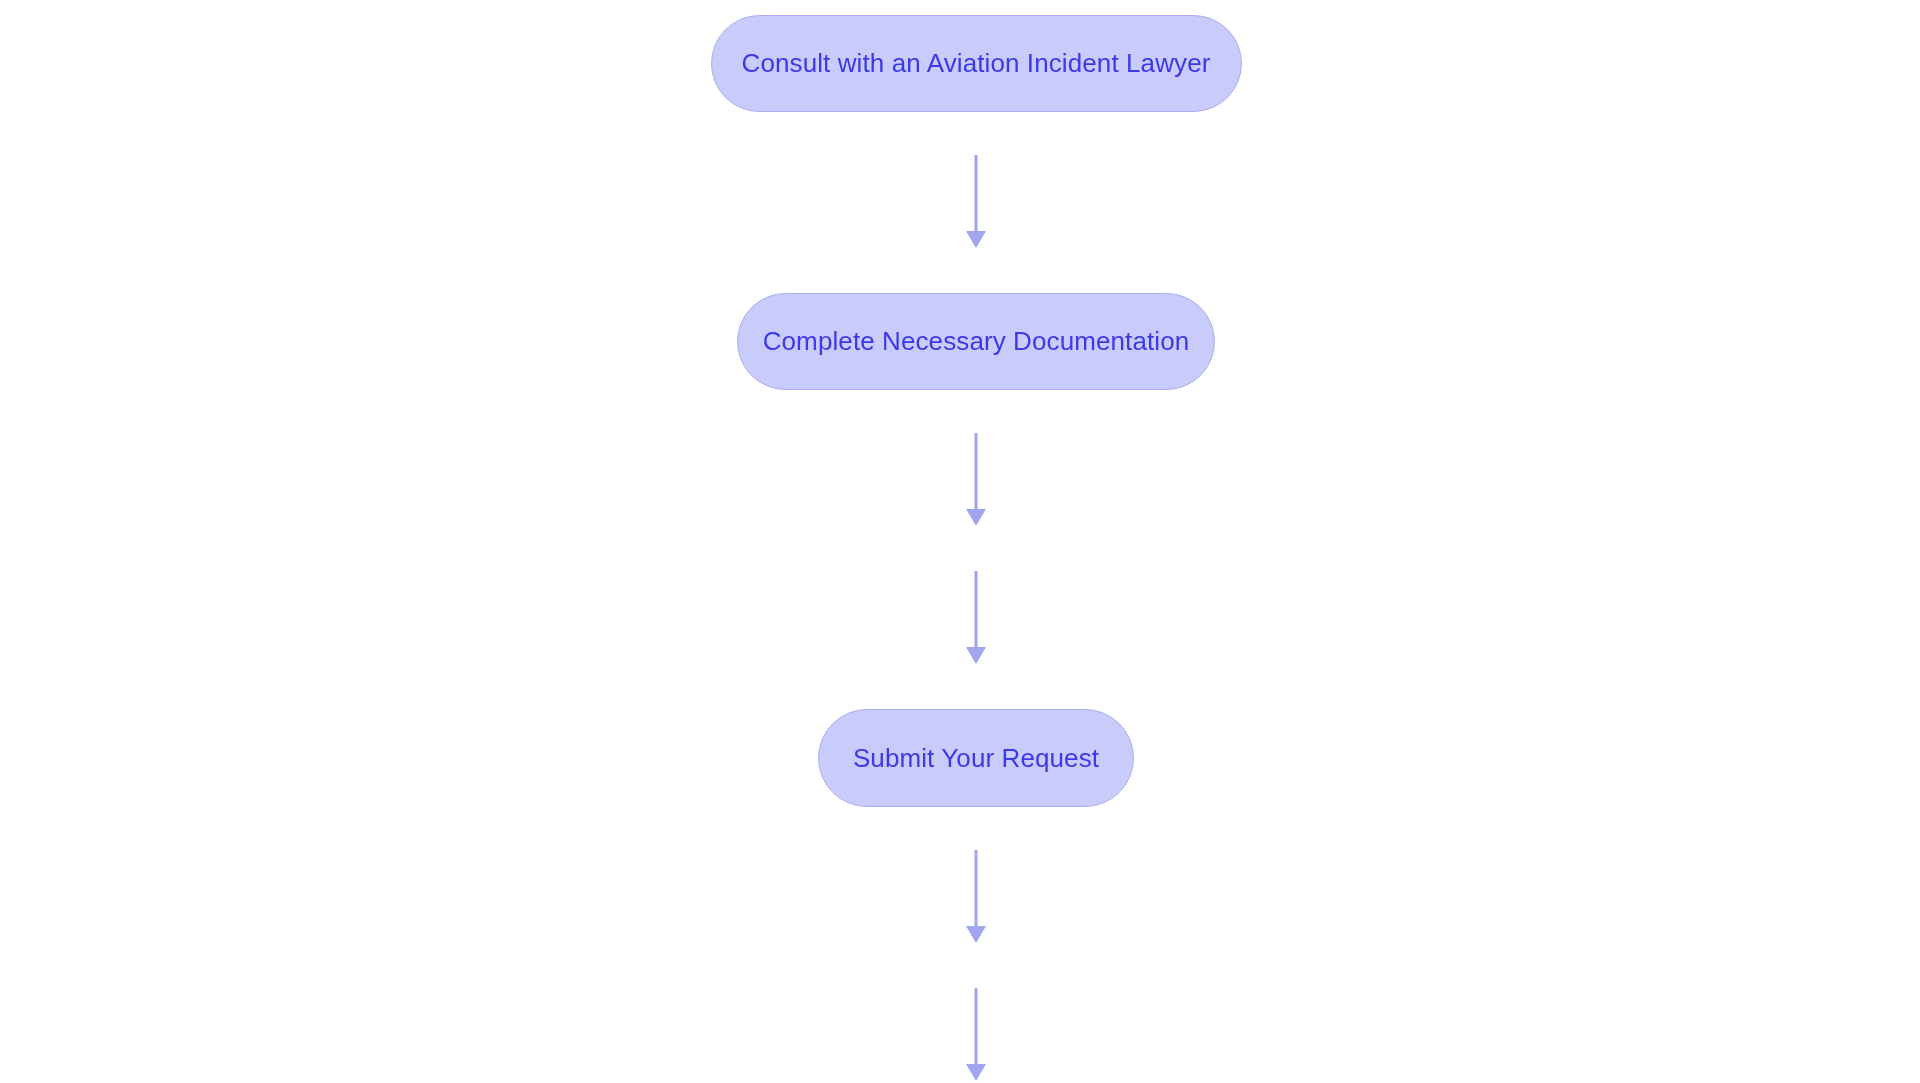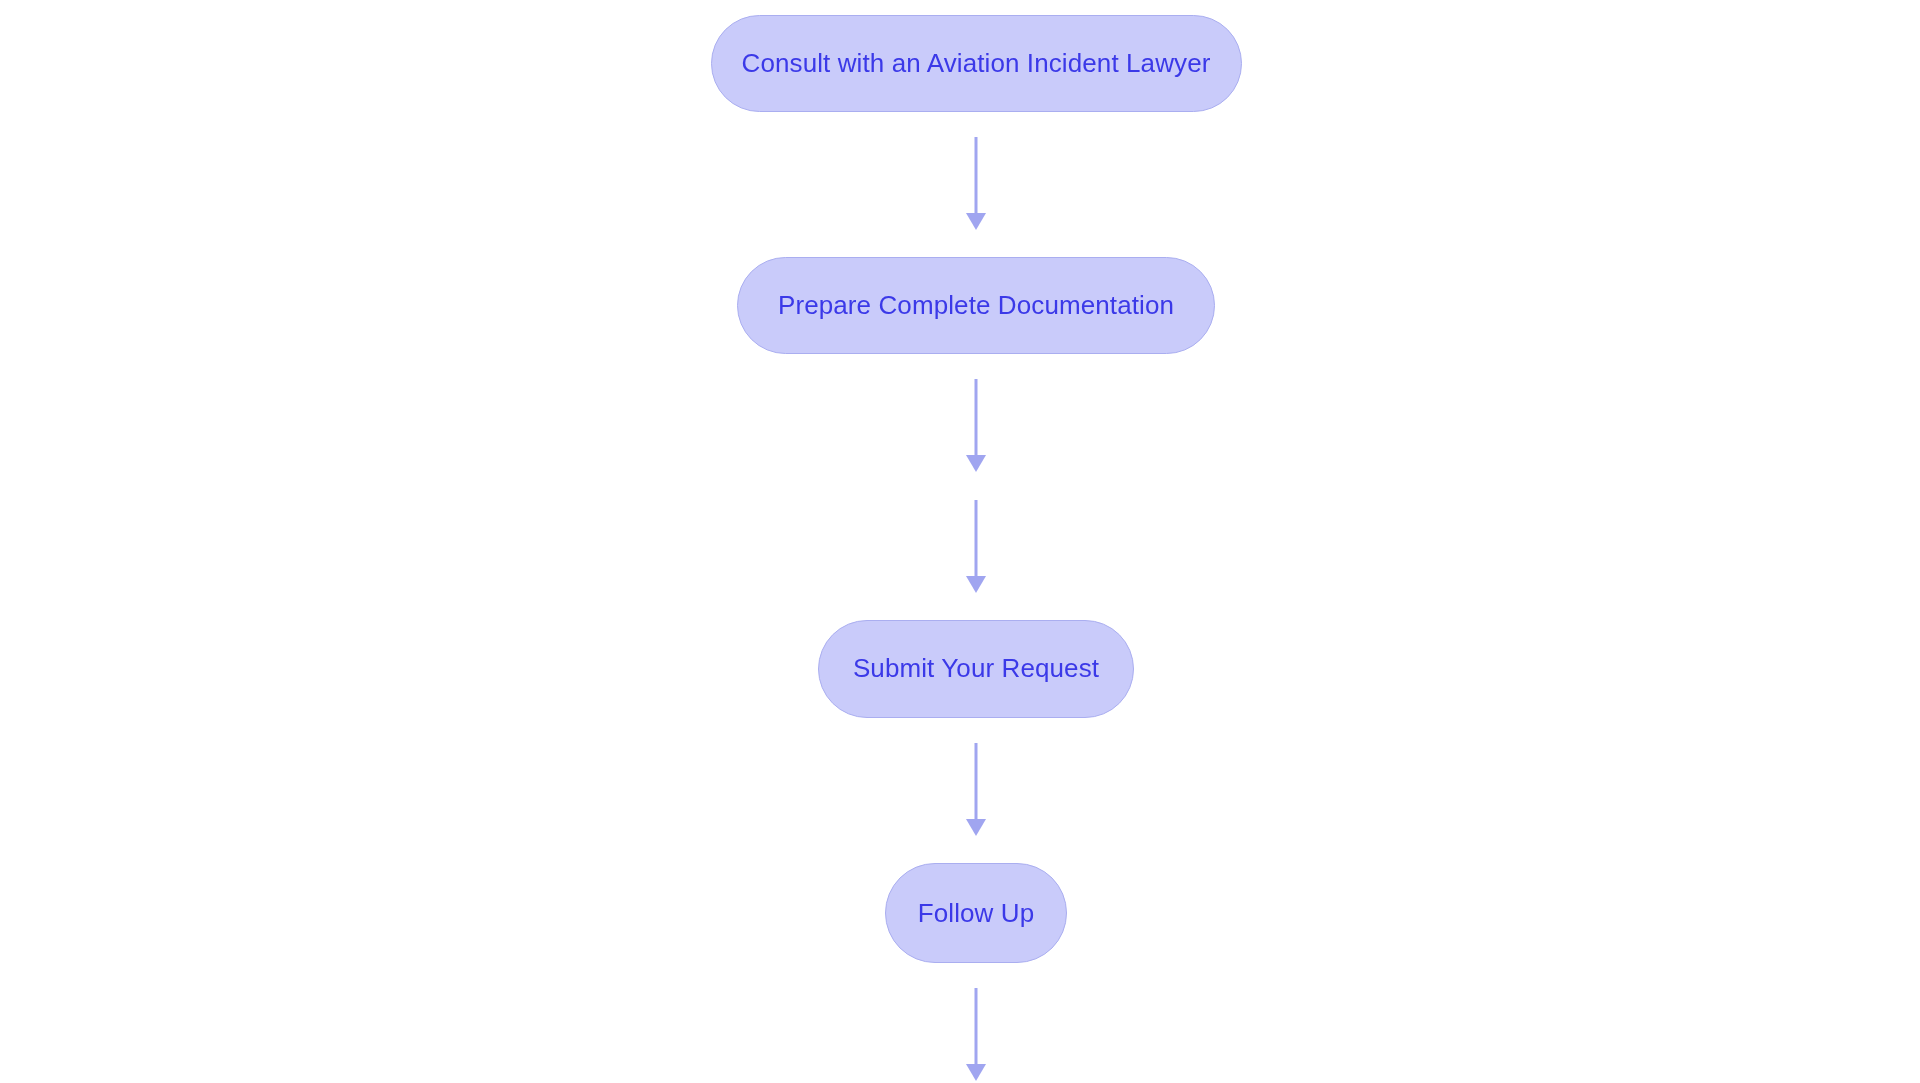--- a/index.html
+++ b/index.html
@@ -109,21 +109,21 @@
     <div class="node n0">
       <span class="node-label">Consult with an Aviation Incident Lawyer</span>
     </div>
 
     <div class="connector">
       <span class="stem"></span>
       <span class="arrowhead"></span>
     </div>
 
     <div class="node n1">
-      <span class="node-label">Prepare Complete Documentation</span>
+      <span class="node-label">Complete Necessary Documentation</span>
     </div>
 
     <div class="connector">
       <span class="stem"></span>
       <span class="arrowhead"></span>
     </div>
 
 
     <div class="connector">
       <span class="stem"></span>
@@ -132,23 +132,20 @@
 
     <div class="node n3">
       <span class="node-label">Submit Your Request</span>
     </div>
 
     <div class="connector">
       <span class="stem"></span>
       <span class="arrowhead"></span>
     </div>
 
-    <div class="node n4">
-      <span class="node-label">Follow Up</span>
-    </div>
 
     <div class="connector">
       <span class="stem"></span>
       <span class="arrowhead"></span>
     </div>
 
 
   </div>
 </div>
 

